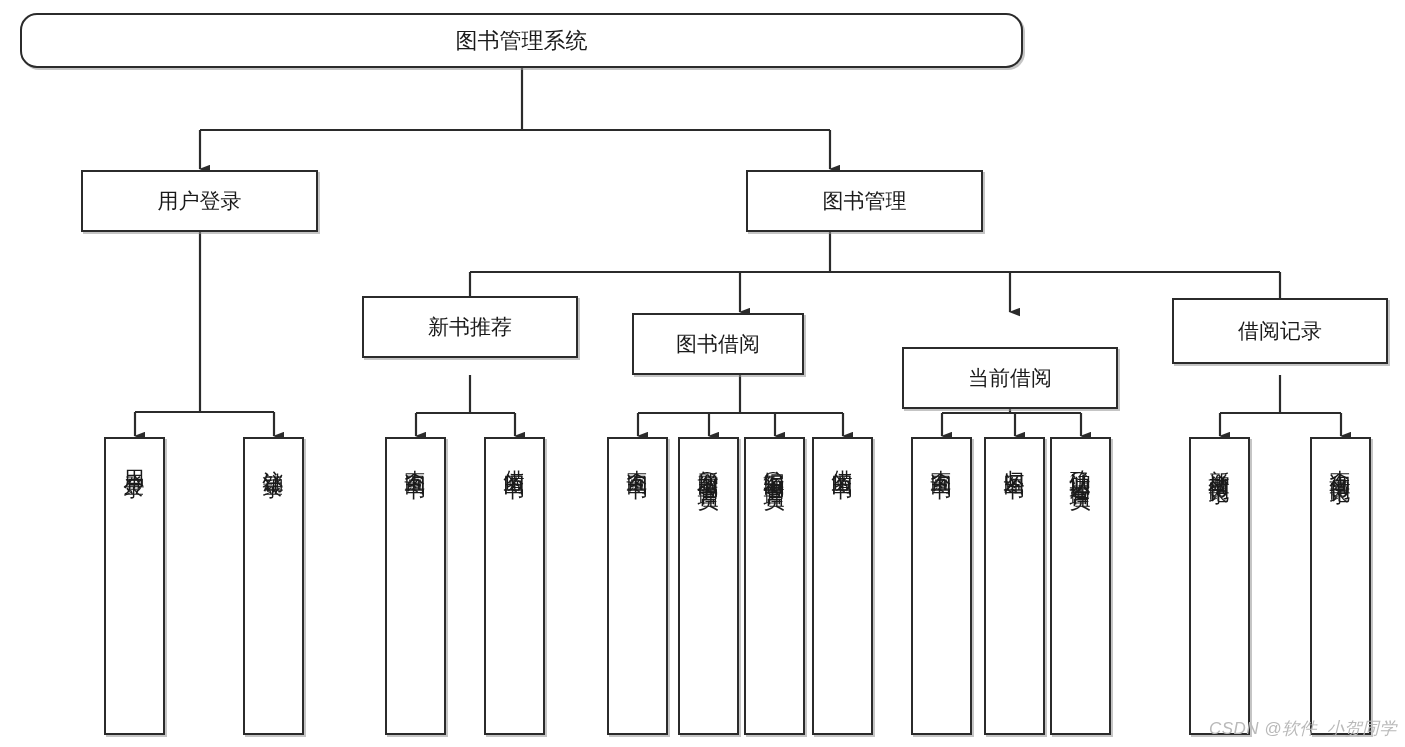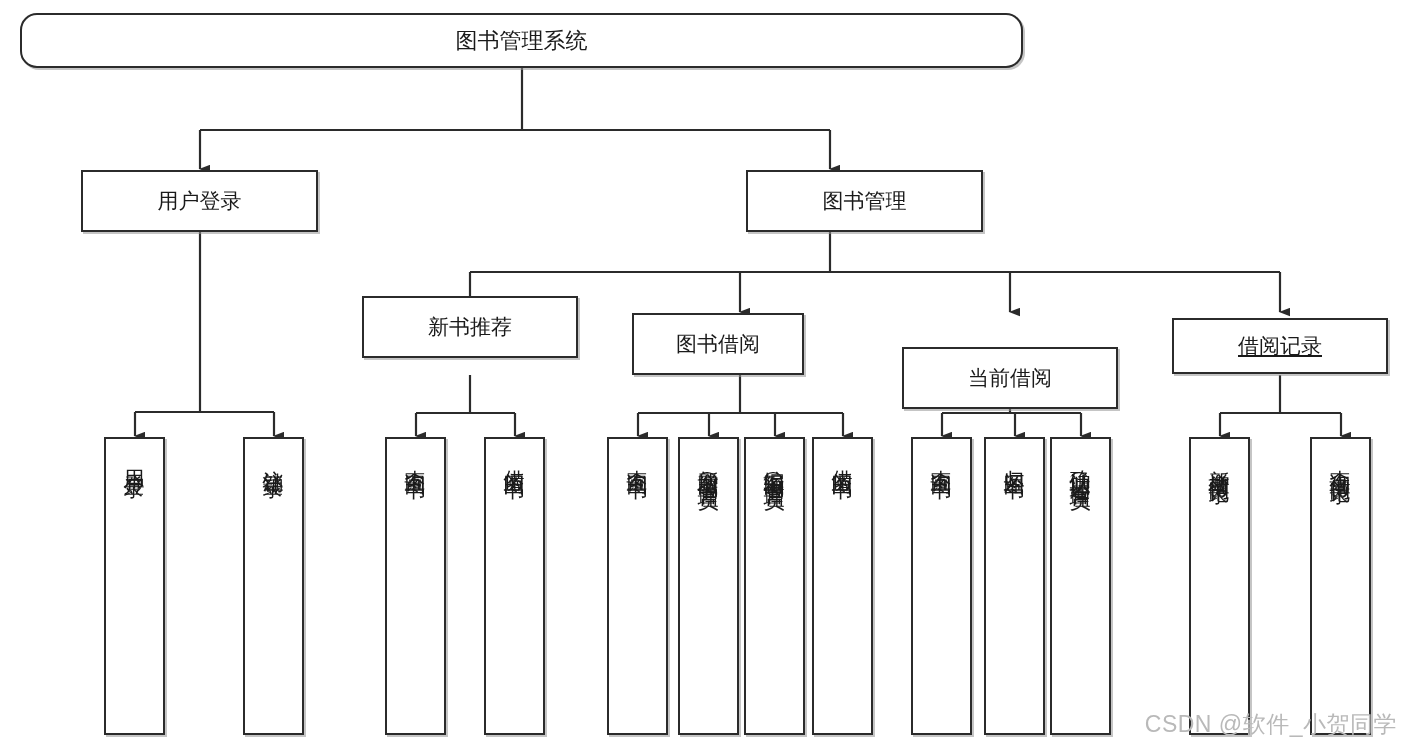--- a/index.html
+++ b/index.html
@@ -57,24 +57,25 @@
     text-orientation: upright;
     font-size: 21px;
     letter-spacing: 3px;
     line-height: 1;
     white-space: nowrap;
   }
   #watermark {
     position: absolute;
     right: 8px;
     bottom: 7px;
-    font-size: 23px;
+    font-size: 17px;
     color: #b9b9b9;
     letter-spacing: 0.5px;
     white-space: nowrap;
+    font-style: italic;
   }
 </style>
 </head>
 <body>
 
 <div id="canvas">
   <svg id="edges" viewBox="0 0 1405 747">
     <defs>
       <marker id="arrowhead" markerWidth="9" markerHeight="11" refX="4.2" refY="10" orient="auto" markerUnits="userSpaceOnUse">
         <polygon points="0,0 8.4,0 4.2,11" fill="#2b2b2b"></polygon>
@@ -129,21 +130,21 @@
       </div>
       <div class="node horiz" style="left: 362px; top: 296px; width: 216px; height: 62px;">
         <div class="label">新书推荐</div>
       </div>
       <div class="node horiz" style="left: 632px; top: 313px; width: 172px; height: 62px;">
         <div class="label">图书借阅</div>
       </div>
       <div class="node horiz" style="left: 902px; top: 313px; width: 216px; height: 62px; margin-top: 34px;">
         <div class="label">当前借阅</div>
       </div>
-      <div class="node horiz" style="left: 1172px; top: 318px; width: 216px; height: 56px; text-decoration: underline;">
+      <div class="node horiz" style="left: 1172px; top: 298px; width: 216px; height: 66px;">
         <div class="label">借阅记录</div>
       </div>
       <div class="node vert" style="left: 104px; top: 437px; width: 61px; height: 298px;">
         <div class="label">用户登录</div>
       </div>
       <div class="node vert" style="left: 243px; top: 437px; width: 61px; height: 298px;">
         <div class="label">注销登录</div>
       </div>
       <div class="node vert" style="left: 385px; top: 437px; width: 61px; height: 298px;">
         <div class="label">查询图书</div>

